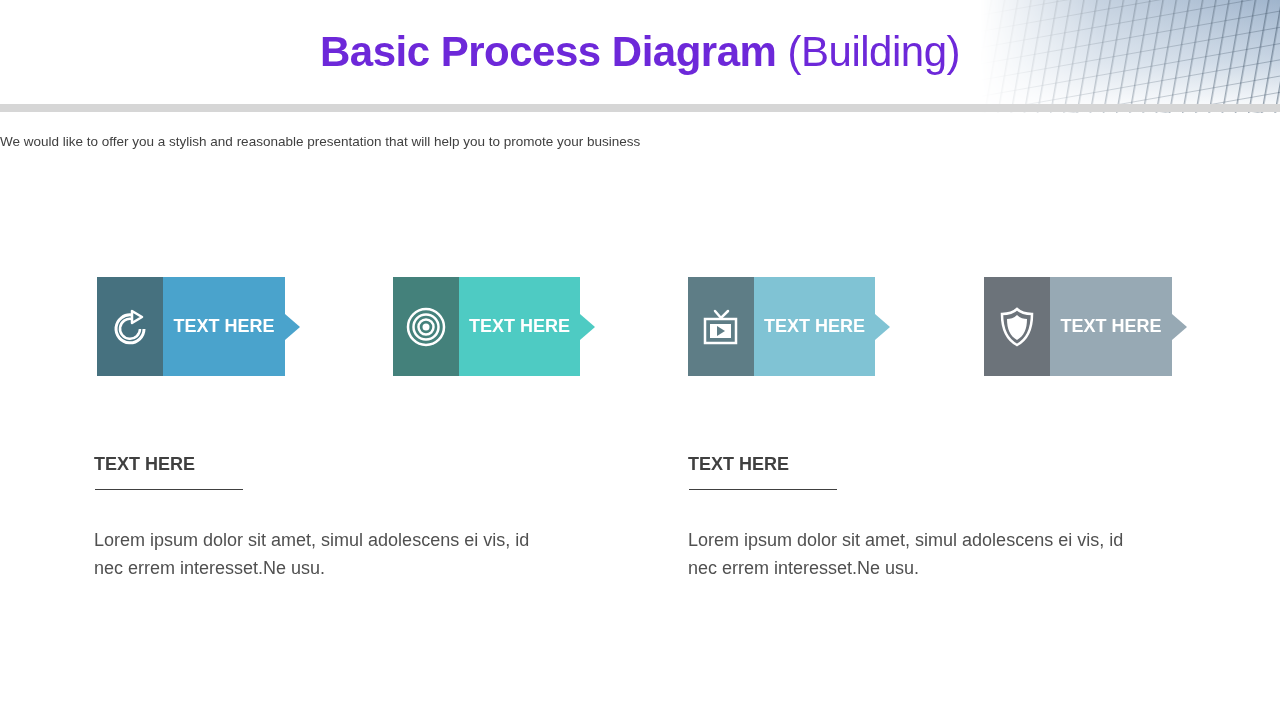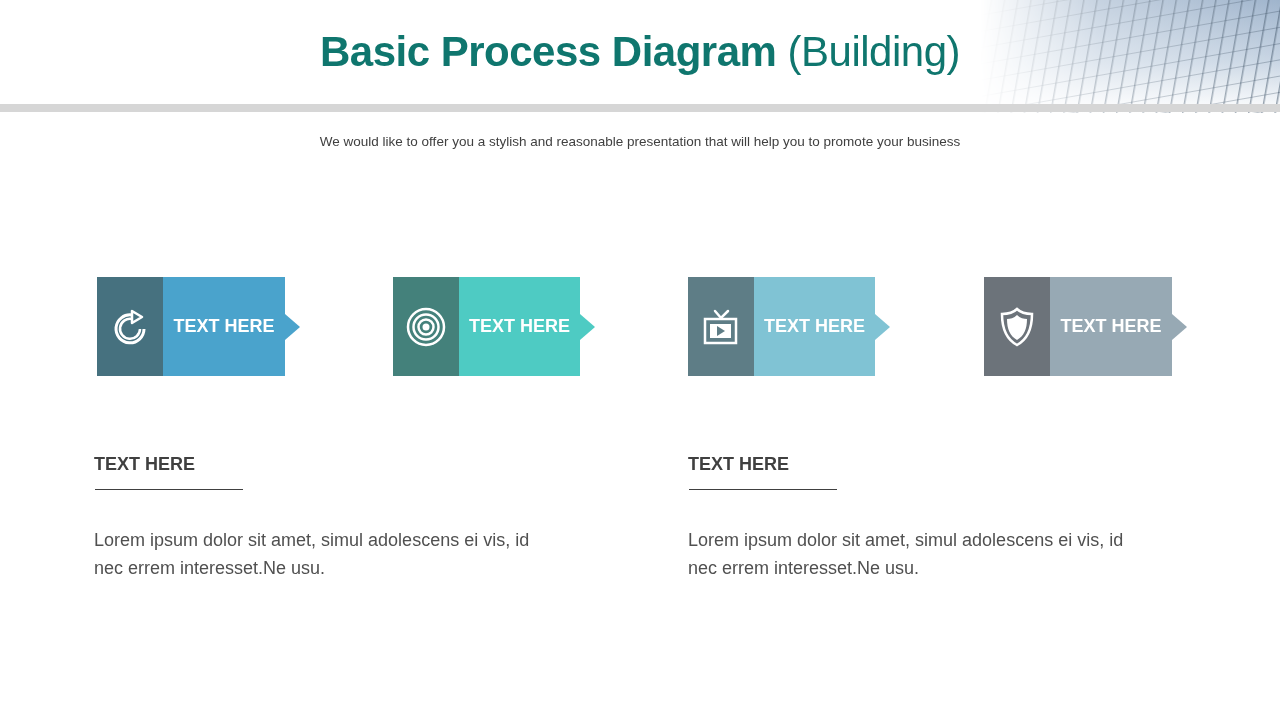--- a/index.html
+++ b/index.html
@@ -14,28 +14,28 @@
       linear-gradient(180deg, #9fb4cc 0%, #c9d6e4 55%, #ffffff 100%);
     -webkit-mask-image: linear-gradient(90deg, transparent 0%, rgba(0,0,0,0.6) 40%, #000 100%);
     mask-image: linear-gradient(90deg, transparent 0%, rgba(0,0,0,0.6) 40%, #000 100%);
   }
   .building::after {
     content: ""; position: absolute; inset: 0;
     background: repeating-linear-gradient(170deg, transparent 0px, transparent 14px, rgba(60,80,100,0.35) 15px, transparent 16px);
   }
   .title {
     position: absolute; left: 0; top: 28px; width: 1280px; text-align: center;
-    font-size: 42px; color: #0f766e; letter-spacing: -0.5px;
+    font-size: 42px; color: #6d28d9; letter-spacing: -0.5px;
   }
   .title b { font-weight: 700; }
   .title span.light { font-weight: 400; }
   .header-bar { position: absolute; left: 0; top: 104px; width: 1280px; height: 8px; background: #d6d6d6; }
 
   .subtitle {
-    position: absolute; left: 0; top: 134px; width: 1280px; text-align: center;
+    position: absolute; left: 0; top: 134px; width: 1280px; text-align: left;
     font-size: 13.5px; color: #404040;
   }
 
   .step { position: absolute; top: 277px; height: 99px; }
   .step .icon-box {
     position: absolute; left: 0; top: 0; width: 66px; height: 99px;
     display: flex; align-items: center; justify-content: center;
   }
   .step .label-box {
     position: absolute; left: 66px; top: 0; height: 99px;

